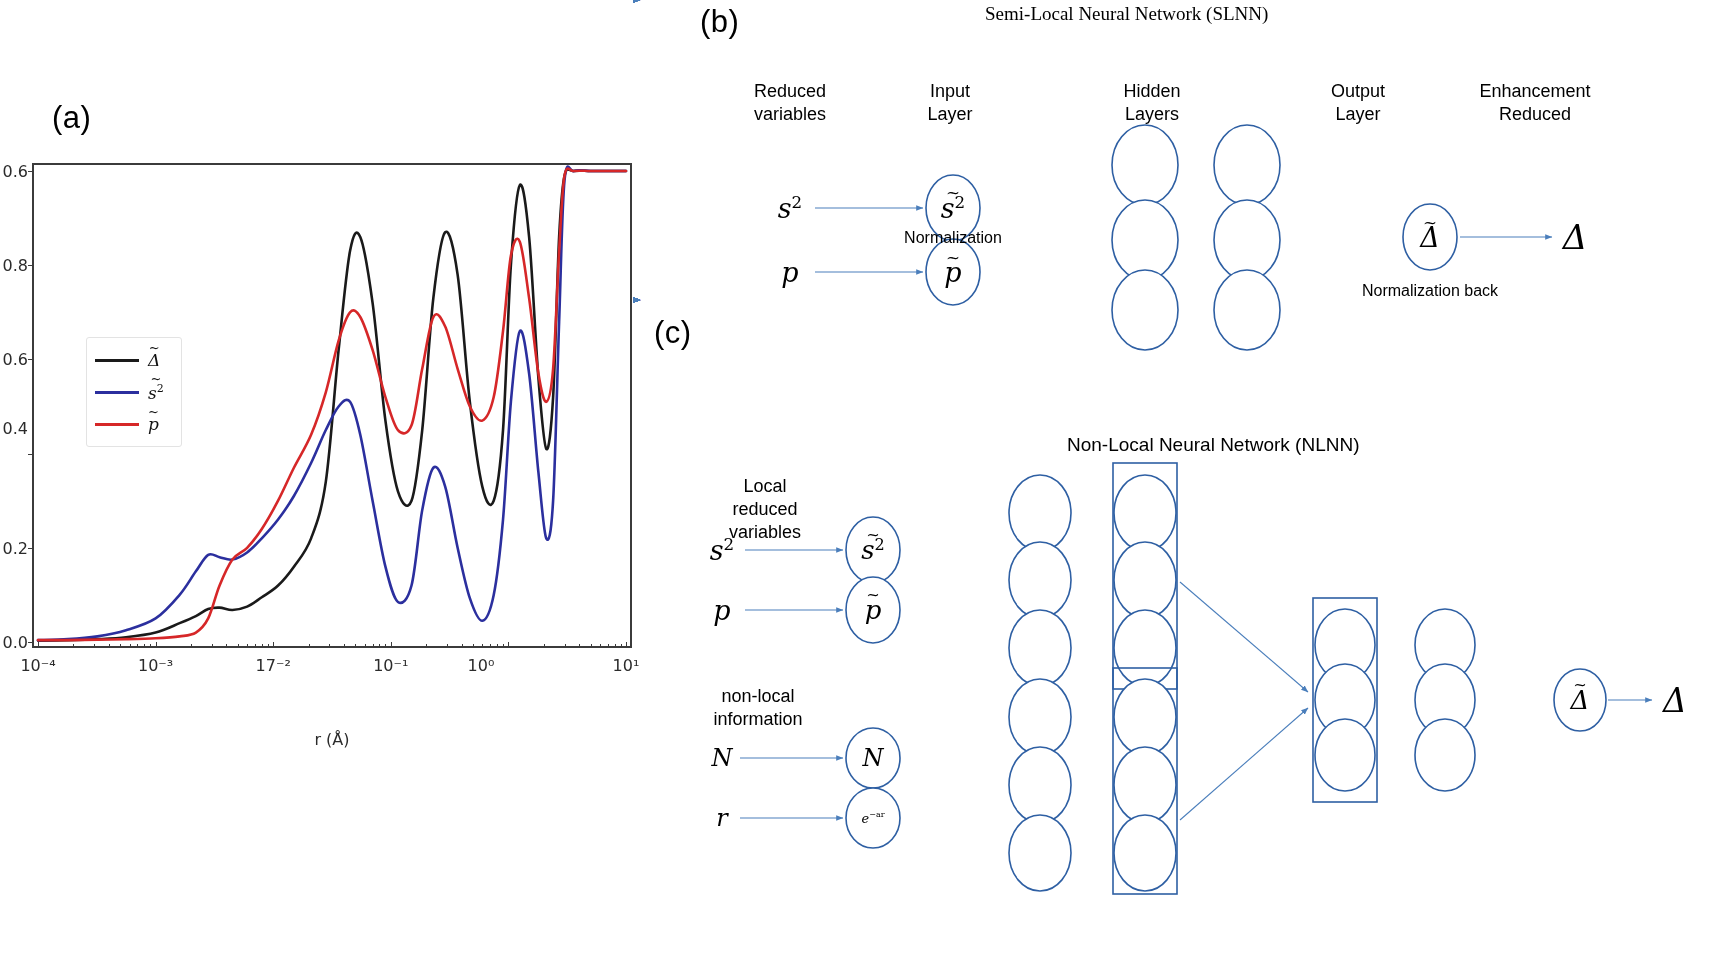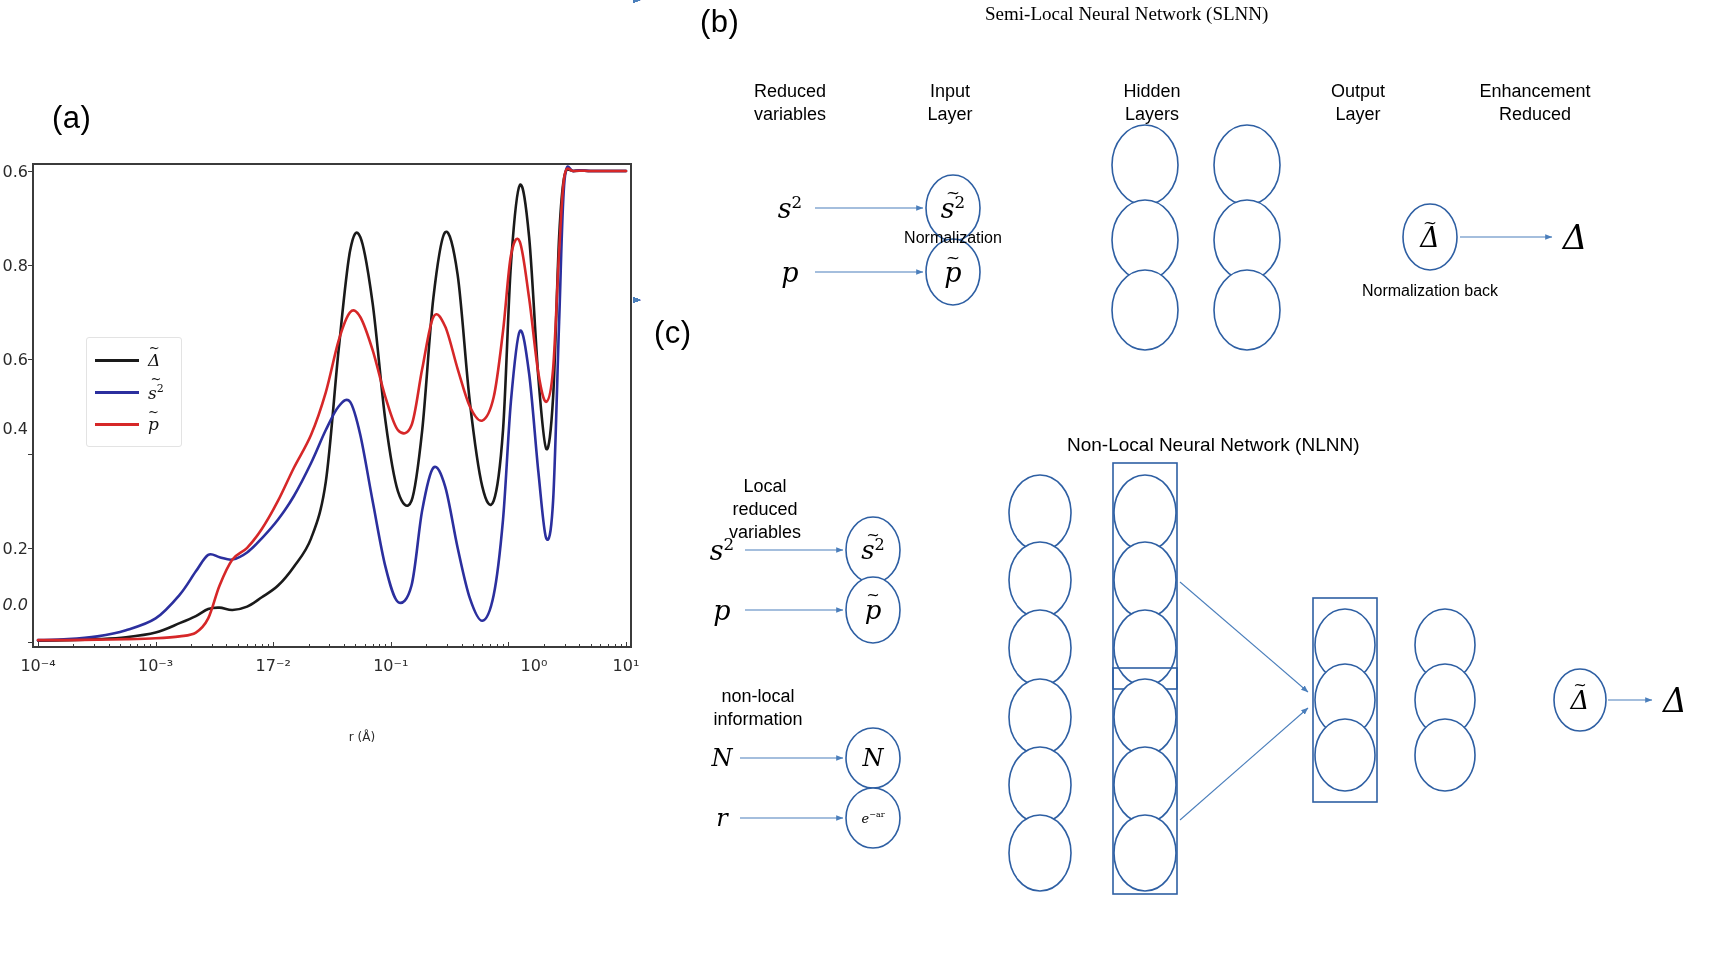--- a/index.html
+++ b/index.html
@@ -12,21 +12,21 @@
   
   #panel-a{position:absolute;left:0;top:0;width:660px;height:800px;}
   #plot-frame{position:absolute;left:32px;top:163px;width:600px;height:485px;
       border:2px solid #3b3b3b;background:#fff;box-sizing:border-box;}
   #plot-svg{position:absolute;left:0;top:0;}
   .ytick-label{position:absolute;right:0;font-size:16px;color:#2b2b2b;
       font-family:"DejaVu Sans",sans-serif;transform:translateY(-50%);text-align:right;width:40px;}
   .xtick-label{position:absolute;font-size:16px;color:#2b2b2b;
       font-family:"DejaVu Sans",sans-serif;transform:translateX(-50%);white-space:nowrap;}
   #xaxis-title{position:absolute;left:332px;top:730px;transform:translateX(-50%);
-      font-size:12px;color:#2b2b2b;font-family:"DejaVu Sans",sans-serif;white-space:nowrap;margin-left:30px;}
+      font-size:16px;color:#2b2b2b;font-family:"DejaVu Sans",sans-serif;white-space:nowrap;}
   #legend-box{position:absolute;left:52px;top:172px;width:96px;height:110px;
       border:1px solid #e3e3e3;background:#fff;border-radius:3px;
       display:flex;flex-direction:column;justify-content:space-around;padding:6px 8px;box-sizing:border-box;}
   .legend-row{display:flex;align-items:center;height:28px;}
   .legend-swatch{width:44px;height:3px;margin-right:9px;flex:0 0 auto;}
   .legend-text{font-family:"DejaVu Serif",serif;font-style:italic;font-size:17px;color:#111;
       position:relative;line-height:1;}
   .legend-text .tld{position:absolute;left:0;right:0;top:-11px;text-align:center;
       font-style:normal;font-size:13px;}
   .legend-text sup{font-size:11px;font-style:normal;}
@@ -65,21 +65,21 @@
           <div class="legend-text"><span class="tld">~</span>s<sup>2</sup></div>
         </div>
         <div class="legend-row">
           <div class="legend-swatch" style="background: rgb(214, 39, 40);"></div>
           <div class="legend-text"><span class="tld">~</span>p</div>
         </div>
       </div>
   </div>
 
   <div id="ytick-holder">
-      <div class="ytick-label" style="left: 0px; top: 604px; width: 28px; right: auto; font-style: italic;">0.0</div>
+      <div class="ytick-label" style="left: 0px; top: 642px; width: 28px; right: auto;">0.0</div>
       <div style="position: absolute; left: 28px; top: 642px; width: 5px; height: 1px; background: rgb(59, 59, 59);"></div>
       <div class="ytick-label" style="left: 0px; top: 547.8px; width: 28px; right: auto;">0.2</div>
       <div style="position: absolute; left: 28px; top: 547.8px; width: 5px; height: 1px; background: rgb(59, 59, 59);"></div>
       <div class="ytick-label" style="left: 0px; top: 428px; width: 28px; right: auto;">0.4</div>
       <div style="position: absolute; left: 28px; top: 453.6px; width: 5px; height: 1px; background: rgb(59, 59, 59);"></div>
       <div class="ytick-label" style="left: 0px; top: 359.4px; width: 28px; right: auto;">0.6</div>
       <div style="position: absolute; left: 28px; top: 359.4px; width: 5px; height: 1px; background: rgb(59, 59, 59);"></div>
       <div class="ytick-label" style="left: 0px; top: 265.2px; width: 28px; right: auto;">0.8</div>
       <div style="position: absolute; left: 28px; top: 265.2px; width: 5px; height: 1px; background: rgb(59, 59, 59);"></div>
       <div class="ytick-label" style="left: 0px; top: 171px; width: 28px; right: auto;">0.6</div>
@@ -87,21 +87,21 @@
     </div>
   <div id="xtick-holder">
       <div class="xtick-label" style="left: 38px; top: 656px;">10⁻⁴</div>
       <div style="position: absolute; left: 38px; top: 642px; width: 1px; height: 6px; background: rgb(59, 59, 59);"></div>
       <div class="xtick-label" style="left: 155.6px; top: 656px;">10⁻³</div>
       <div style="position: absolute; left: 155.6px; top: 642px; width: 1px; height: 6px; background: rgb(59, 59, 59);"></div>
       <div class="xtick-label" style="left: 273.2px; top: 656px;">17⁻²</div>
       <div style="position: absolute; left: 273.2px; top: 642px; width: 1px; height: 6px; background: rgb(59, 59, 59);"></div>
       <div class="xtick-label" style="left: 390.8px; top: 656px;">10⁻¹</div>
       <div style="position: absolute; left: 390.8px; top: 642px; width: 1px; height: 6px; background: rgb(59, 59, 59);"></div>
-      <div class="xtick-label" style="left: 534px; top: 656px;">10⁰</div>
+      <div class="xtick-label" style="left: 481px; top: 656px;">10⁰</div>
       <div style="position: absolute; left: 508.4px; top: 642px; width: 1px; height: 6px; background: rgb(59, 59, 59);"></div>
       <div class="xtick-label" style="left: 626px; top: 656px;">10¹</div>
       <div style="position: absolute; left: 626px; top: 642px; width: 1px; height: 6px; background: rgb(59, 59, 59);"></div>
       <div style="position: absolute; left: 73.4011px; top: 644px; width: 1px; height: 4px; background: rgb(59, 59, 59);"></div>
       <div style="position: absolute; left: 94.1095px; top: 644px; width: 1px; height: 4px; background: rgb(59, 59, 59);"></div>
       <div style="position: absolute; left: 108.802px; top: 644px; width: 1px; height: 4px; background: rgb(59, 59, 59);"></div>
       <div style="position: absolute; left: 120.199px; top: 644px; width: 1px; height: 4px; background: rgb(59, 59, 59);"></div>
       <div style="position: absolute; left: 129.511px; top: 644px; width: 1px; height: 4px; background: rgb(59, 59, 59);"></div>
       <div style="position: absolute; left: 137.384px; top: 644px; width: 1px; height: 4px; background: rgb(59, 59, 59);"></div>
       <div style="position: absolute; left: 144.203px; top: 644px; width: 1px; height: 4px; background: rgb(59, 59, 59);"></div>

